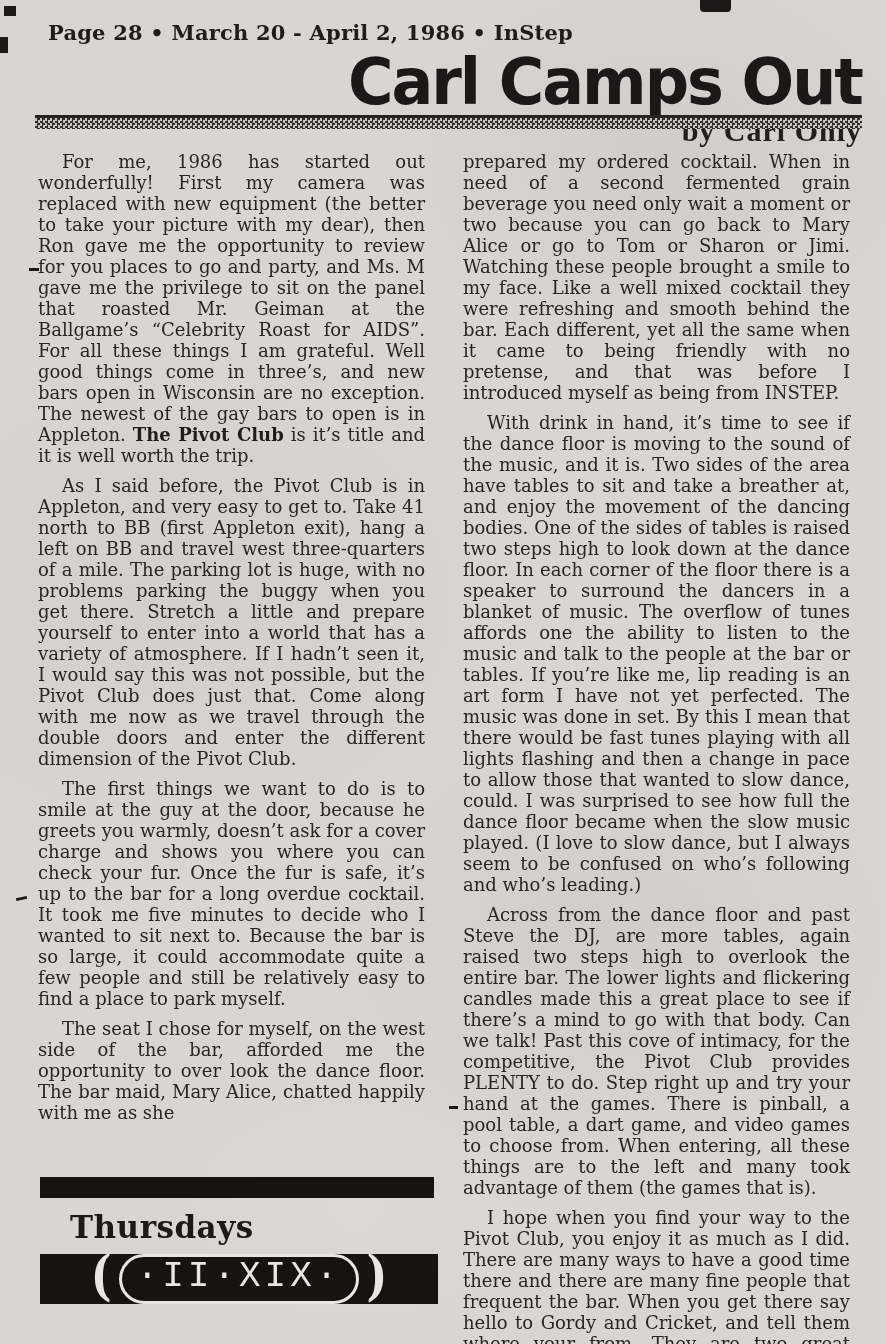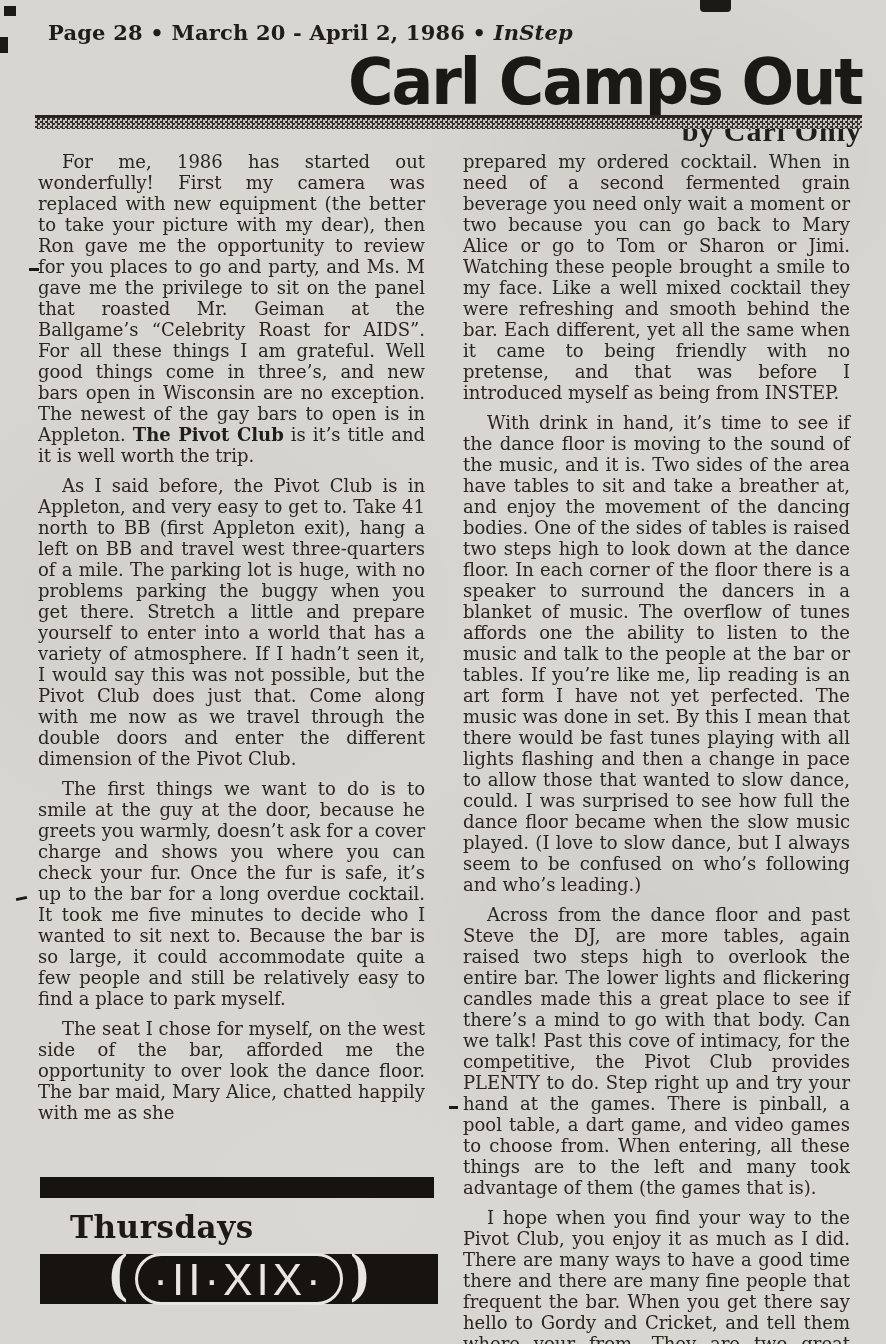--- a/index.html
+++ b/index.html
@@ -13,21 +13,21 @@
       radial-gradient(ellipse 450px 350px at 70% 70%, rgba(0,0,0,0.04), transparent 70%),
       radial-gradient(ellipse 300px 200px at 40% 90%, rgba(255,255,255,0.05), transparent 70%);
     font-family:"DejaVu Serif", serif;
     color:#272421;
   }
   .header-line {
     position:absolute; top:20px; left:48px;
     font-size:21px; font-weight:bold; letter-spacing:0.2px;
     color:#1f1c19;
   }
-  .header-line .brand { font-style:italic; }
+  .header-line .brand { }
   .title-row {
     position:absolute; top:52px; left:36px; right:24px;
     display:flex; align-items:flex-end; justify-content:space-between;flex-direction:column;
   }
   .headline {
     font-family:"DejaVu Sans", sans-serif; font-weight:800;
     font-size:62px; line-height:1.0; letter-spacing:-2px;
     color:#1b1916; transform:scaleY(1.04); transform-origin:bottom left;
   }
   .byline {
@@ -70,22 +70,22 @@
   .ad-botbar {
     height:50px; background:#17130f; display:flex;
     align-items:center; justify-content:center; color:#e8e6e1;
   }
   .logo-paren {
     font-family:"DejaVu Serif", serif; font-weight:bold; font-size:44px;
     line-height:1; transform:scaleY(1.25); padding:0 2px 6px;
   }
   .logo-pill {
     border:3px solid #e8e6e1; border-radius:30px; margin:0 5px;
-    padding:2px 15px 0; background:#17130f;
-    font-family:Liberation Sans, sans-serif; font-size:44px; line-height:1;
+    padding:2px 15px 6px; background:#17130f;
+    font-family:Liberation Mono, monospace; font-size:36px; line-height:1;
     letter-spacing:4px; white-space:nowrap;
   }
 
   
   .speck { position:absolute; background:#1c1a17; }
   .speck.s1 { left:4px;   top:6px;   width:12px; height:10px; }
   .speck.s2 { left:0;     top:37px;  width:8px;  height:16px; }
   .speck.s3 { left:700px; top:0;     width:31px; height:12px; border-radius:0 0 4px 4px; }
   .speck.s4 { left:29px;  top:268px; width:10px; height:3px;  }
   .speck.s5 { left:16px;  top:897px; width:11px; height:3px; transform:rotate(-12deg); }

